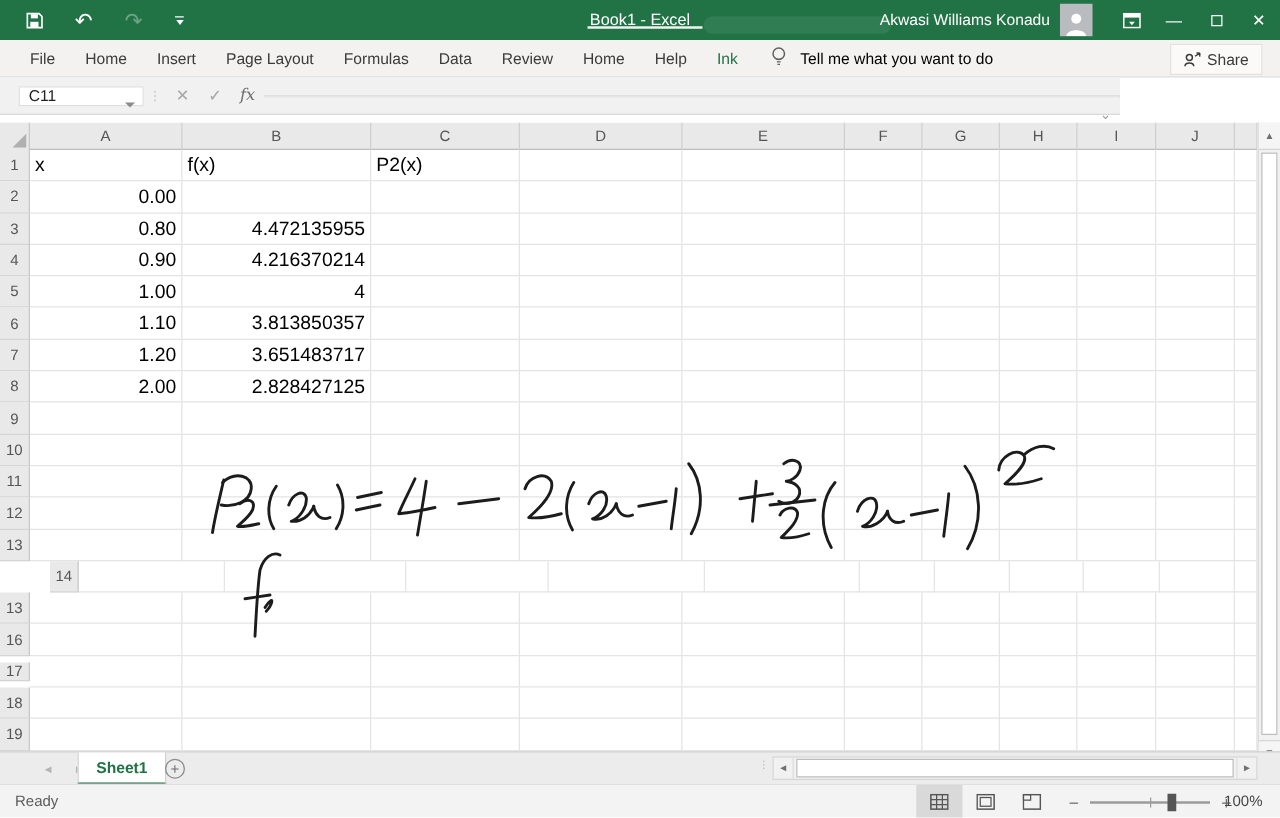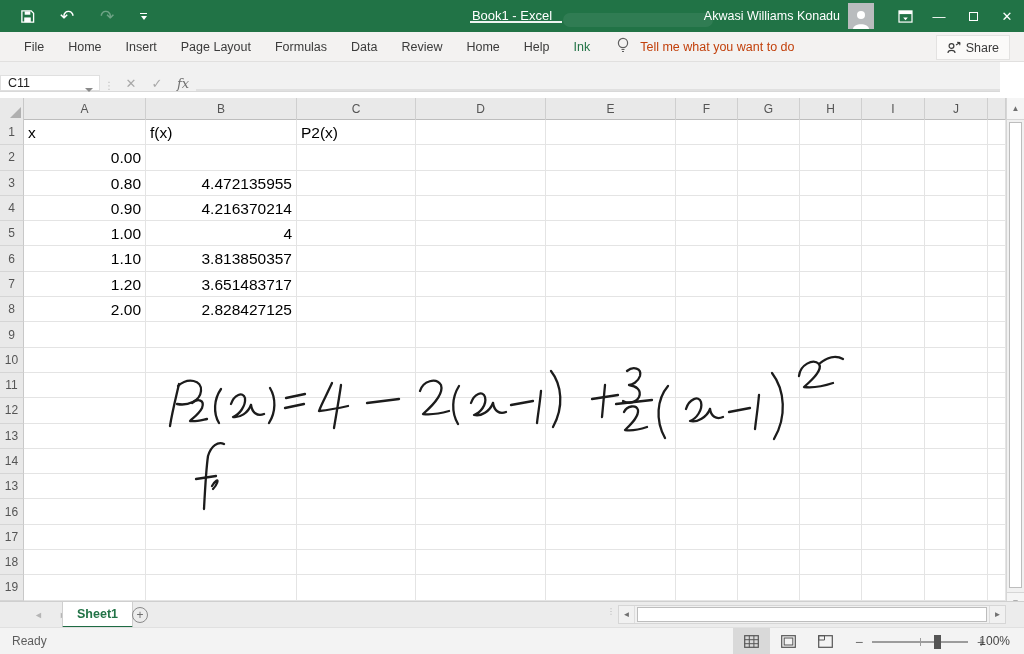--- a/index.html
+++ b/index.html
@@ -23,27 +23,27 @@
   .user-name { font-size:12.5px; color:#fff; margin-right:8px; }
   .avatar { width:26px; height:26px; background:#b9bcbe; display:flex; align-items:flex-end; justify-content:center; overflow:hidden; margin-right:14px; }
   .win-btn { width:34px; height:32px; display:flex; align-items:center; justify-content:center; color:#fff; font-size:13px; }
   .restore-glyph { width:9px; height:9px; border:1.3px solid #fff; }
 
   
   .tabstrip { position:absolute; left:0; top:32px; width:1024px; height:30px; background:#f3f2f1; border-bottom:1px solid #e1e0df; display:flex; align-items:center;text-align:right; }
   .rtabs { display:flex; align-items:center; height:30px; padding-left:12px; }
   .rtab { font-size:12.5px; color:#3b3b3b; padding:0 12px; height:30px; line-height:30px; white-space:nowrap; }
   .rtab.accent { color:#217346; }
-  .tellme { display:flex; align-items:center; margin-left:14px; color:#c2410c; font-size:12.5px; }
+  .tellme { display:flex; align-items:center; margin-left:14px; color:#000000; font-size:12.5px; }
   .bulb { margin-right:10px; }
   .share { position:absolute; right:14px; top:3px; height:25px; display:flex; align-items:center; padding:0 10px; font-size:12.5px; color:#3b3b3b; background:#fbfaf9; border:1px solid #e3e2e1; }
   .share svg { margin-right:5px; }
 
   
-  .fbar { position:absolute; left:0; top:62px; width:1000px; height:30px; background:#f1f1f1; border-bottom:1px solid #d9d9d9; display:flex; align-items:flex-end; }
+  .fbar { position:absolute; left:0; top:62px; width:896px; height:30px; background:#f1f1f1; border-bottom:1px solid #d9d9d9; display:flex; align-items:center;padding-left:15px; }
   .namebox { width:100px; background:#fff; border:1px solid #e0e0e0; display:flex; align-items:center; font-size:12.5px; color:#222; padding-left:7px; position:relative; }
   .namebox .dd { position:absolute; right:6px; top:12px; width:0; height:0; border-left:4px solid transparent; border-right:4px solid transparent; border-top:4.5px solid #8a8a8a; }
   .fsep { width:18px; display:flex; align-items:center; justify-content:center; color:#bdbdbd; font-size:10px; letter-spacing:0; }
   .fbtns { display:flex; align-items:center; color:#a8a8a8; }
   .fbtn { width:26px; text-align:center; font-size:13px; }
   .fx { font-family:"DejaVu Serif", serif; font-style:italic; color:#6e6e6e; font-size:13px; }
   .finput { flex:1; background:#fff; border:1px solid #e0e0e0; border-left:none; margin-right:0; position:relative; }
   .fchev { position:absolute; right:6px; top:8px; color:#9a9a9a; font-size:11px; }
 
   
@@ -379,21 +379,21 @@
         <div class="cell left" style="width: 119px; height: 25.3px; line-height: 25.3px;"></div>
         <div class="cell left" style="width: 130px; height: 25.3px; line-height: 25.3px;"></div>
         <div class="cell left" style="width: 130px; height: 25.3px; line-height: 25.3px;"></div>
         <div class="cell left" style="width: 62px; height: 25.3px; line-height: 25.3px;"></div>
         <div class="cell left" style="width: 62px; height: 25.3px; line-height: 25.3px;"></div>
         <div class="cell left" style="width: 62px; height: 25.3px; line-height: 25.3px;"></div>
         <div class="cell left" style="width: 63px; height: 25.3px; line-height: 25.3px;"></div>
         <div class="cell left" style="width: 63px; height: 25.3px; line-height: 25.3px;"></div>
         <div class="cell left" style="width: 18px; height: 25.3px; line-height: 25.3px;"></div>
       </div>
-      <div class="grow" style="height: 25.3px;">
+      <div class="grow" style="height: 25.3px; padding-left: 40px;">
         <div class="rnum">14</div>
         <div class="cell left" style="width: 122px; height: 25.3px; line-height: 25.3px;"></div>
         <div class="cell left" style="width: 151px; height: 25.3px; line-height: 25.3px;"></div>
         <div class="cell left" style="width: 119px; height: 25.3px; line-height: 25.3px;"></div>
         <div class="cell left" style="width: 130px; height: 25.3px; line-height: 25.3px;"></div>
         <div class="cell left" style="width: 130px; height: 25.3px; line-height: 25.3px;"></div>
         <div class="cell left" style="width: 62px; height: 25.3px; line-height: 25.3px;"></div>
         <div class="cell left" style="width: 62px; height: 25.3px; line-height: 25.3px;"></div>
         <div class="cell left" style="width: 62px; height: 25.3px; line-height: 25.3px;"></div>
         <div class="cell left" style="width: 63px; height: 25.3px; line-height: 25.3px;"></div>
@@ -421,21 +421,21 @@
         <div class="cell left" style="width: 119px; height: 25.3px; line-height: 25.3px;"></div>
         <div class="cell left" style="width: 130px; height: 25.3px; line-height: 25.3px;"></div>
         <div class="cell left" style="width: 130px; height: 25.3px; line-height: 25.3px;"></div>
         <div class="cell left" style="width: 62px; height: 25.3px; line-height: 25.3px;"></div>
         <div class="cell left" style="width: 62px; height: 25.3px; line-height: 25.3px;"></div>
         <div class="cell left" style="width: 62px; height: 25.3px; line-height: 25.3px;"></div>
         <div class="cell left" style="width: 63px; height: 25.3px; line-height: 25.3px;"></div>
         <div class="cell left" style="width: 63px; height: 25.3px; line-height: 25.3px;"></div>
         <div class="cell left" style="width: 18px; height: 25.3px; line-height: 25.3px;"></div>
       </div>
-      <div class="grow" style="height: 25.3px;">
+      <div class="grow" style="height: 25.3px; align-items: center;">
         <div class="rnum">17</div>
         <div class="cell left" style="width: 122px; height: 25.3px; line-height: 25.3px;"></div>
         <div class="cell left" style="width: 151px; height: 25.3px; line-height: 25.3px;"></div>
         <div class="cell left" style="width: 119px; height: 25.3px; line-height: 25.3px;"></div>
         <div class="cell left" style="width: 130px; height: 25.3px; line-height: 25.3px;"></div>
         <div class="cell left" style="width: 130px; height: 25.3px; line-height: 25.3px;"></div>
         <div class="cell left" style="width: 62px; height: 25.3px; line-height: 25.3px;"></div>
         <div class="cell left" style="width: 62px; height: 25.3px; line-height: 25.3px;"></div>
         <div class="cell left" style="width: 62px; height: 25.3px; line-height: 25.3px;"></div>
         <div class="cell left" style="width: 63px; height: 25.3px; line-height: 25.3px;"></div>

